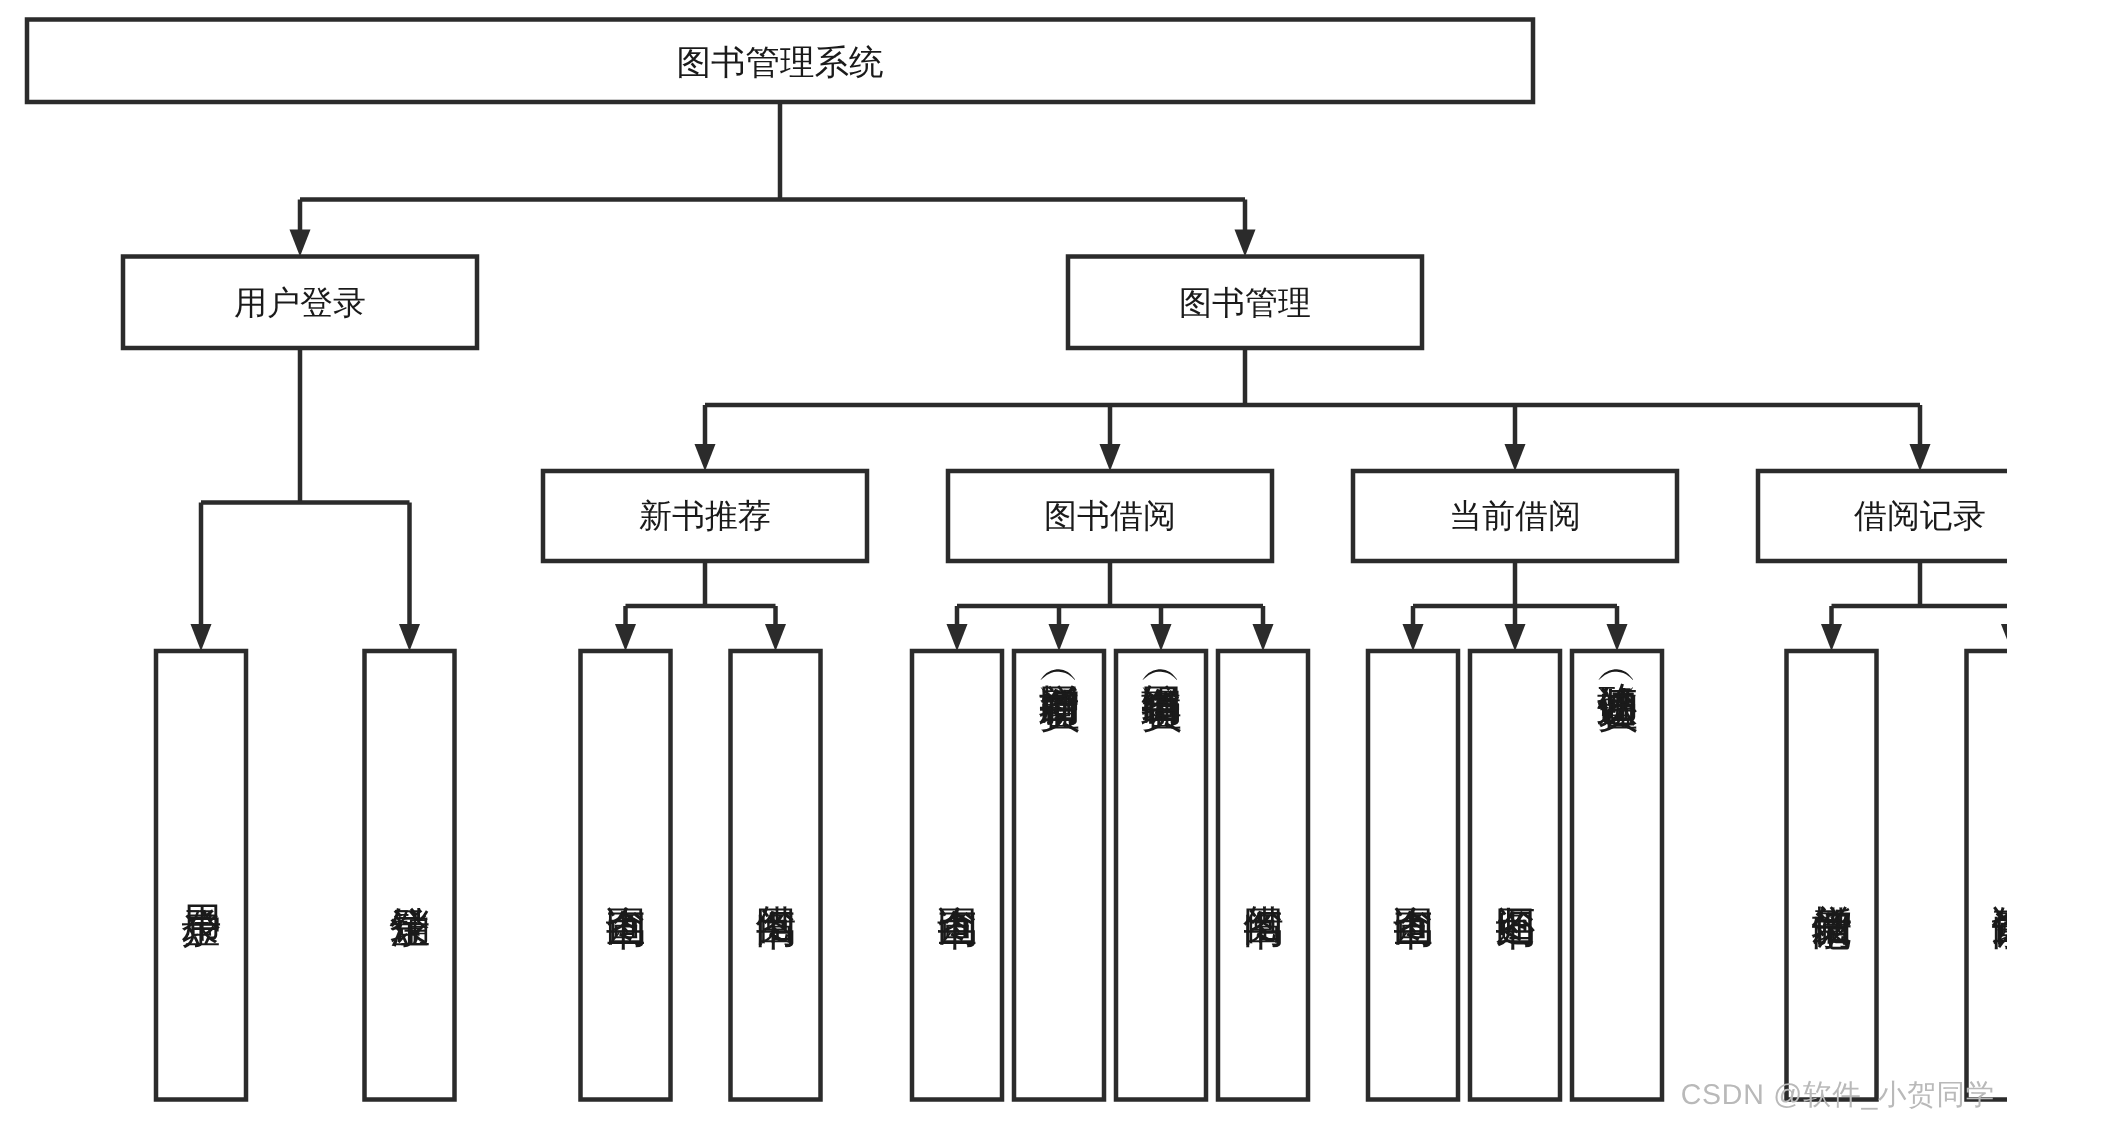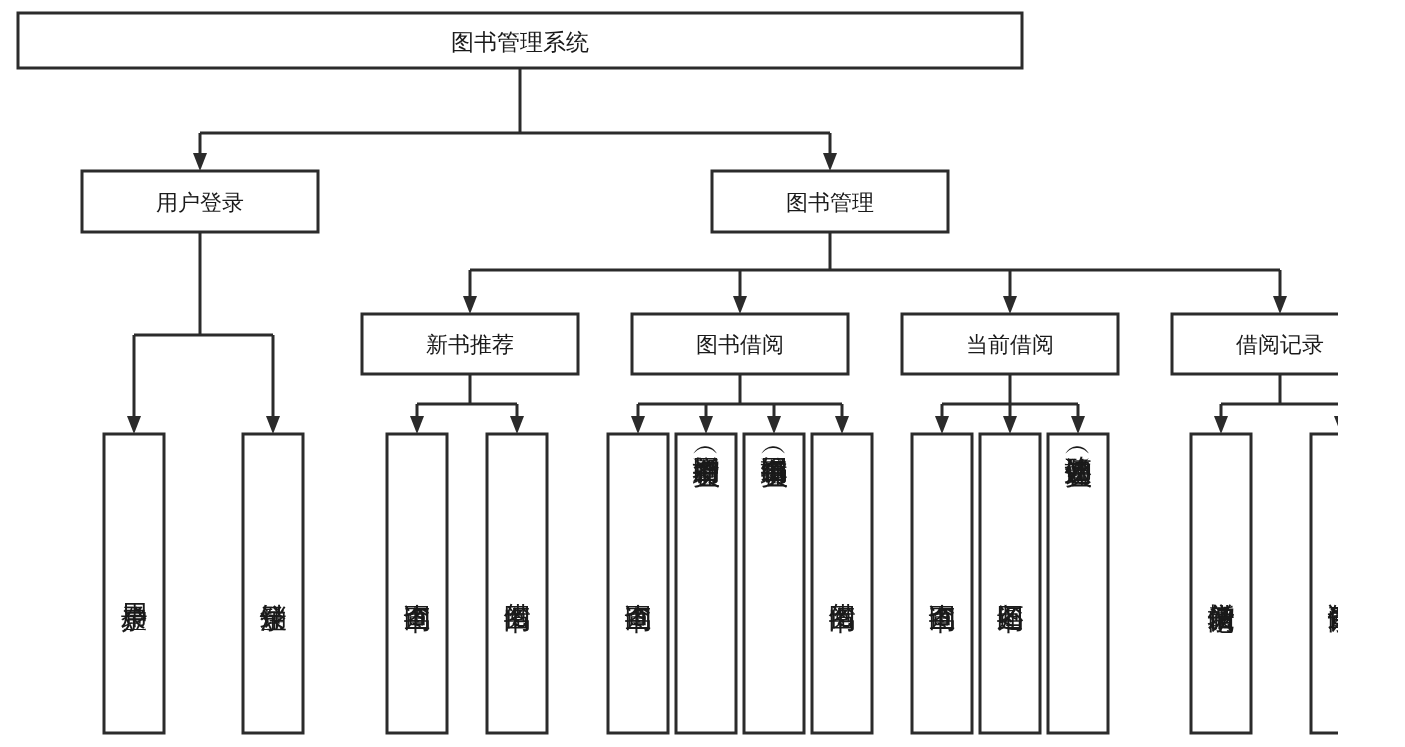--- a/index.html
+++ b/index.html
@@ -257,13 +257,14 @@
     <span class="leaf-label">确认归还（管理员）</span>
   </div>
 
   <div class="leaf-label-wrap" style="left:1191px; top:434px; width:60px; height:299px;">
     <span class="leaf-label">新增借阅记录</span>
   </div>
   <div class="leaf-label-wrap" style="left:1311px; top:434px; width:60px; height:299px;">
     <span class="leaf-label">查询借阅记录</span>
   </div>
 
+  <div id="watermark">CSDN @软件_小贺同学</div>
 </div>
 
 </body></html>

